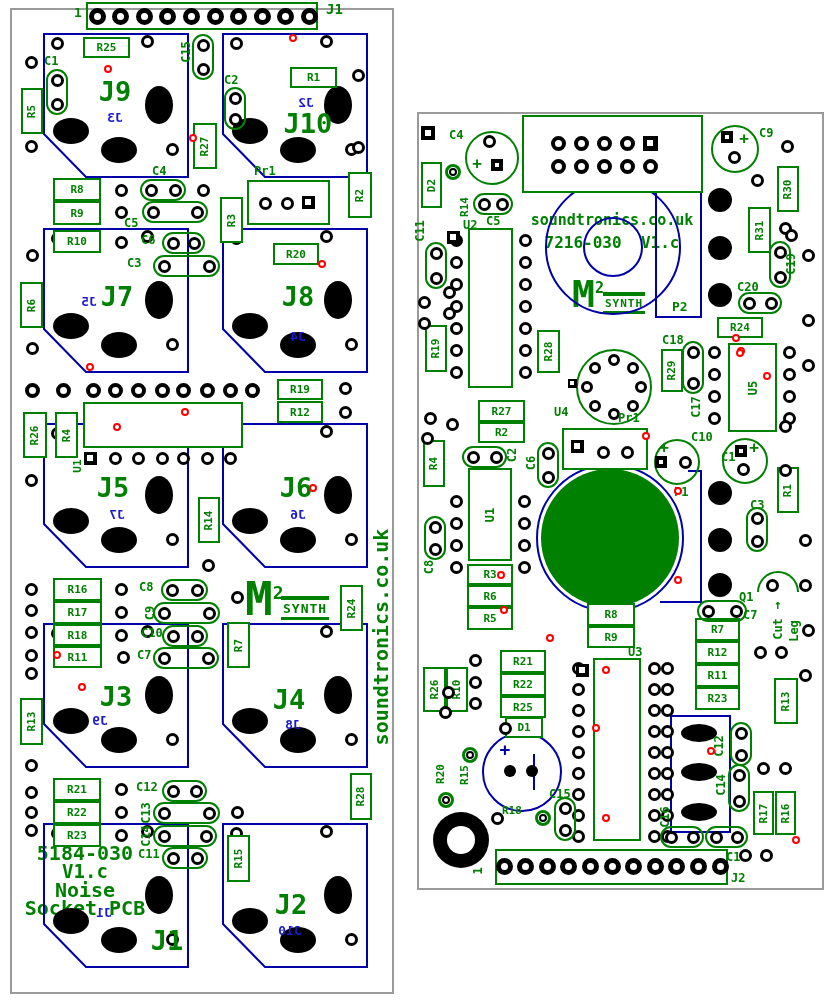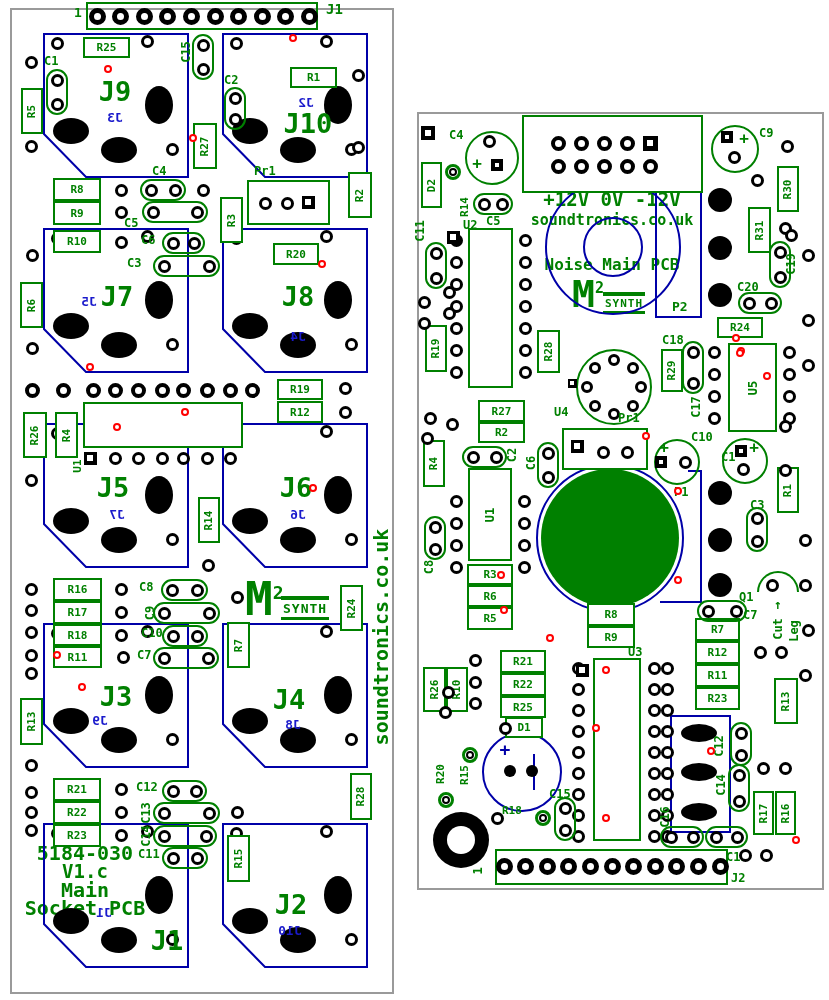--- a/index.html
+++ b/index.html
@@ -35,32 +35,31 @@
 </head>
 <body>
 
 <div class="stage">
 
   <div class="board" style="left:10px;top:8px;width:380px;height:982px;"></div>
   <div class="board" style="left:417px;top:112px;width:403px;height:774px;"></div>
 
   <div class="txt" style="left:30px;top:843px;width:110px;text-align:center;font-size:20px;">5184-030</div>
   <div class="txt" style="left:30px;top:862px;width:110px;text-align:center;font-size:19px;">V1.c</div>
-  <div class="txt" style="left:30px;top:880px;width:110px;text-align:center;font-size:20px;">Main</div>
+  <div class="txt" style="left:30px;top:880px;width:110px;text-align:center;font-size:20px;">Noise</div>
   <div class="txt" style="left:18px;top:898px;width:134px;text-align:center;font-size:20px;">Socket PCB</div>
   <div class="txt" style="left:271px;top:627px;width:220px;text-align:center;font-size:20px;transform:rotate(-90deg);">soundtronics.co.uk</div>
 
   <div>
     <div class="logo-m" style="left:245px;top:574px;font-size:46px;line-height:38px;"><span>M</span><sup style="font-size:18px;">2</sup></div>
     <div class="logo-synth" style="left:281px;top:596px;font-size:13px;">SYNTH</div>
   </div>
 
-  <div class="txt" style="left:462px;top:190px;width:300px;text-align:center;font-size:19px;">+12V 0V -12V</div>
   <div class="txt" style="left:462px;top:213px;width:300px;text-align:center;font-size:15px;">soundtronics.co.uk</div>
-  <div class="txt" style="left:462px;top:257px;width:300px;text-align:center;font-size:16px;">Noise Main PCB</div>
+  <div class="txt" style="left:462px;top:235px;width:300px;text-align:center;font-size:16px;">7216-030  V1.c</div>
 
   <div>
     <div class="logo-m" style="left:572px;top:272px;font-size:38px;line-height:32px;"><span>M</span><sup style="font-size:15px;">2</sup></div>
     <div class="logo-synth" style="left:603px;top:292px;font-size:11px;">SYNTH</div>
   </div>
 
 <div class="stad" style="left: 86px; top: 2px; width: 232px; height: 28px; border-radius: 0px;"></div>
     <div class="hole" style="left: 88.5px; top: 7.5px; width: 17px; height: 17px; border-width: 5px;"></div>
     <div class="hole" style="left: 112.1px; top: 7.5px; width: 17px; height: 17px; border-width: 5px;"></div>
     <div class="hole" style="left: 135.7px; top: 7.5px; width: 17px; height: 17px; border-width: 5px;"></div>

